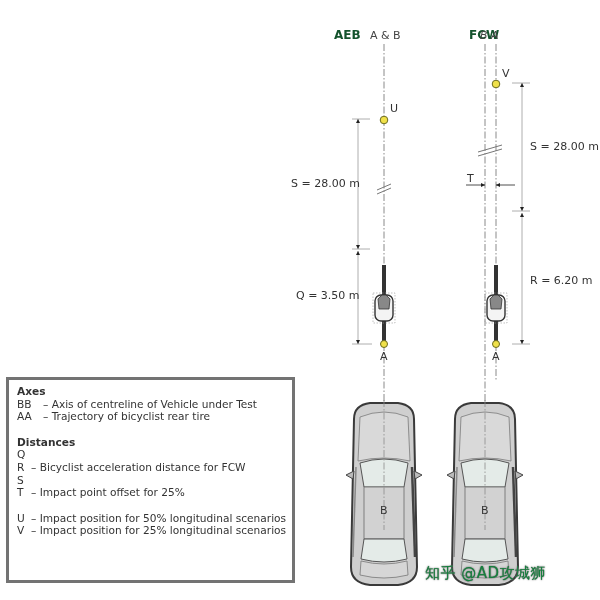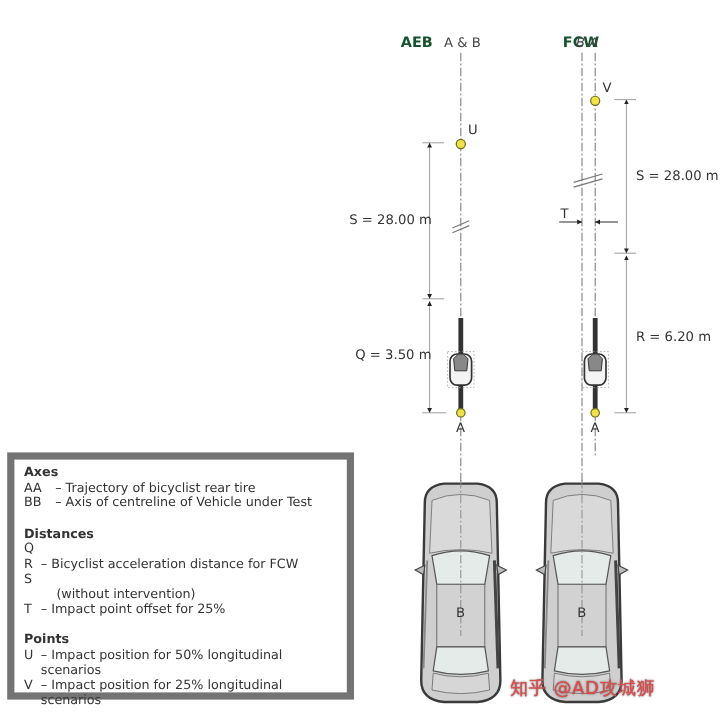--- a/index.html
+++ b/index.html
@@ -3,28 +3,28 @@
   <meta charset="utf-8">
   <style>
     html, body { margin: 0; padding: 0; background: #ffffff; }
     body { width: 600px; height: 600px; position: relative; overflow: hidden;
            font-family: "DejaVu Sans", "Liberation Sans", sans-serif; color: #2b2b2b; }
     #diagram { position: absolute; left: 0; top: 0; }
     .lbl { position: absolute; font-size: 11px; color: #333; white-space: nowrap; }
     .hdr { position: absolute; font-size: 12px; font-weight: bold; color: #14532d; }
     .axis-hdr { position: absolute; font-size: 11px; color: #444; }
     .legend { position: absolute; left: 6px; top: 377px; width: 289px; height: 206px;
-              border: 6px solid #737373; box-sizing: border-box; padding: 5px 0 0 8px;
+              border: 3px solid #737373; box-sizing: border-box; padding: 5px 0 0 8px;
               font-size: 10.6px; line-height: 12.6px; color: #333; }
     .legend .sec-title { font-weight: bold; color: #333; }
     .legend .row { display: flex; }
     .legend .key { display: inline-block; }
     .legend .gap { height: 13px; }
     .legend .indent { padding-left: 27px; }
-    .watermark { position: absolute; left: 425px; top: 564px; font-size: 15px; color: #ef4444;
+    .watermark { position: absolute; left: 425px; top: 564px; font-size: 15px; color: #15803d;
                  text-shadow: 0 0 2px #777, 0 0 1px #555; letter-spacing: 0.5px; }
   </style>
 </head>
 <body>
 
 <svg id="diagram" width="600" height="600" viewBox="0 0 600 600">
   <defs>
     <marker id="arrowEnd" viewBox="0 0 10 10" refX="10" refY="5" markerWidth="5" markerHeight="7" orient="auto-start-reverse">
       <path d="M0,0 L10,5 L0,10 z" fill="#222"></path>
     </marker>
@@ -140,48 +140,44 @@
 
 <div class="lbl" style="left:291px; top:177px;">S = 28.00 m</div>
 <div class="lbl" style="left:296px; top:289px;">Q = 3.50 m</div>
 <div class="lbl" style="left:530px; top:140px;">S = 28.00 m</div>
 <div class="lbl" style="left:530px; top:274px;">R = 6.20 m</div>
 <div class="lbl" style="left:467px; top:172px;">T</div>
 
 <div class="legend">
   <div class="sec-title">Axes</div>
   <div class="row">
+    <span class="key" style="width:26px;">BB</span>
+    <span>– Axis of centreline of Vehicle under Test</span>
+  </div>
+  <div class="row">
     <span class="key" style="width:26px;">AA</span>
     <span>– Trajectory of bicyclist rear tire</span>
-  </div>
-  <div class="row">
-    <span class="key" style="width:26px;">BB</span>
-    <span>– Axis of centreline of Vehicle under Test</span>
   </div>
   <div class="gap"></div>
   <div class="sec-title">Distances</div>
   <div class="row">
     <span class="key" style="width:14px;">Q</span>
   </div>
   <div class="row">
     <span class="key" style="width:14px;">R</span>
     <span>– Bicyclist acceleration distance for FCW</span>
   </div>
   <div class="row">
     <span class="key" style="width:14px;">S</span>
   </div>
-  <div class="row indent">
-    <span>(without intervention)</span>
-  </div>
   <div class="row">
     <span class="key" style="width:14px;">T</span>
     <span>– Impact point offset for 25%</span>
   </div>
   <div class="gap"></div>
-  <div class="sec-title">Points</div>
   <div class="row">
     <span class="key" style="width:14px;">U</span>
     <span>– Impact position for 50% longitudinal scenarios</span>
   </div>
   <div class="row">
     <span class="key" style="width:14px;">V</span>
     <span>– Impact position for 25% longitudinal scenarios</span>
   </div>
 </div>
 

